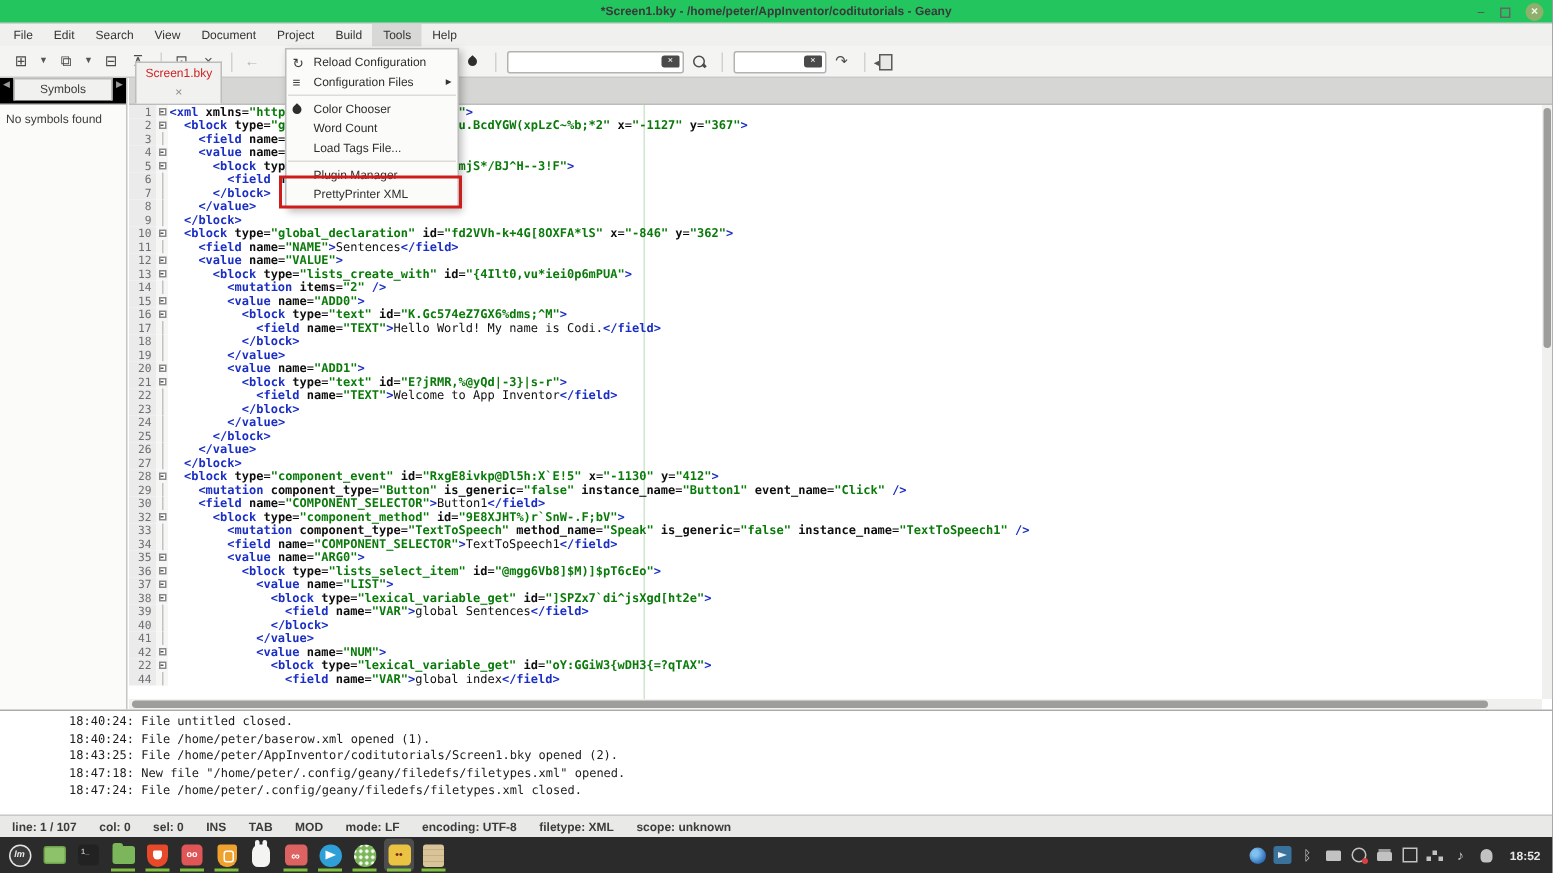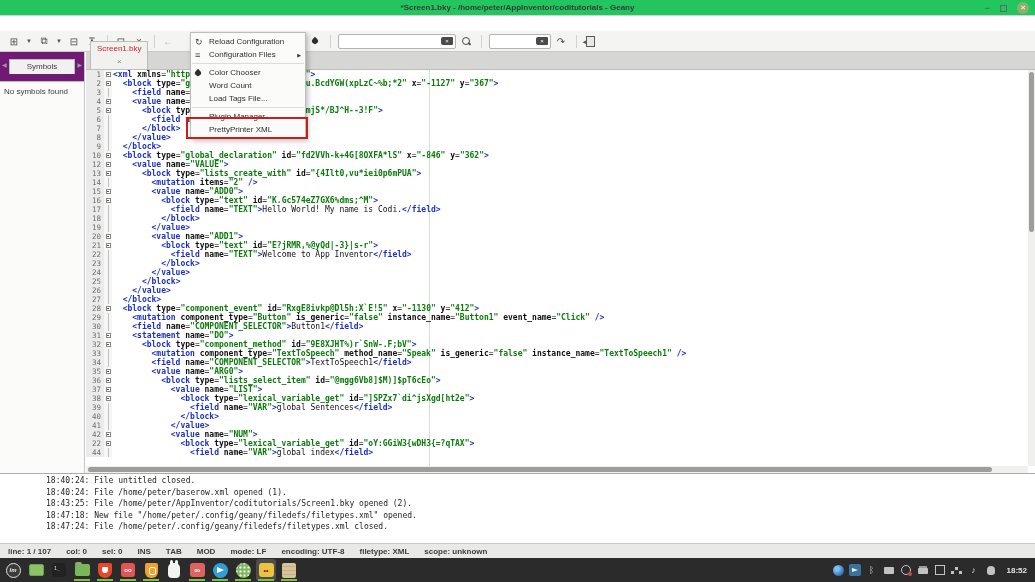--- a/index.html
+++ b/index.html
@@ -48,22 +48,22 @@
     background:#4c4c4c; transform:rotate(45deg); }
   .droplet { width:6px; height:6px; background:#2e2e2e;
     border-radius:0 50% 50% 50%; transform:rotate(45deg); }
   .door { width:9px; height:11px; border:1px solid #5a5a5a; position:relative; background:#e8e8e6;}
   .door:after { content:"◂"; position:absolute; left:-4px; top:1px; font-size:7px; color:#555; }
 
   
   .main { position:absolute; top:52px; left:0; right:0; height:421px; background:#fff; }
   .sidebar { position:absolute; left:0; top:0; width:85px; height:421px;
     border-right:1px solid #c6c6c5; background:#fbfbfa; }
-  .side-tabs { height:30px; background:#701a75; border-bottom:1px solid #bdbdbc;
-    display:flex; align-items:center; }
+  .side-tabs { height:18px; background:#000000; border-bottom:1px solid #bdbdbc;
+    display:flex; align-items:flex-start; }
   .narrow { font-size:6px; color:#9a9a99; padding:0 2px 4px 2px; }
   .side-tab { background:#f1f1f0; border:1px solid #bdbdbc; border-bottom:none;
     font-size:8px; color:#3c3c3c; padding:2px 8px 3px 8px; flex:1; text-align:center; }
   .side-content { font-size:8px; color:#3d3d3d; padding:5px 4px; }
 
   .editor { position:absolute; left:86px; top:0; right:0; height:421px; }
   .tabbar { height:18px; background:#d6d6d4; border-bottom:1px solid #bdbdbc;
     display:flex; align-items:flex-end; padding-left:4px; }
   .etab { background:#f1f1f0; border:1px solid #bdbdbc; border-bottom:none;
     display:flex; align-items:center; gap:5px; padding:2px 6px 3px 6px;flex-direction:column; }
@@ -182,20 +182,31 @@
 
   <div class="titlebar">
     <span class="title">*Screen1.bky - /home/peter/AppInventor/coditutorials - Geany</span>
     <span class="winctl">
       <span class="wbtn">−</span>
       <span class="wbtn wmax"></span>
       <span class="wbtn wclose">×</span>
     </span>
   </div>
 
+  <div class="menubar" id="menubar">
+      <span class="mitem">File</span>
+      <span class="mitem">Edit</span>
+      <span class="mitem">Search</span>
+      <span class="mitem">View</span>
+      <span class="mitem">Document</span>
+      <span class="mitem">Project</span>
+      <span class="mitem">Build</span>
+      <span class="mitem active">Tools</span>
+      <span class="mitem">Help</span>
+    </div>
 
   <div class="toolbar">
     <span class="tbtn">⊞</span>
     <span class="tbtn small">▼</span>
     <span class="tbtn">⧉</span>
     <span class="tbtn small">▼</span>
     <span class="tbtn">⊟</span>
     <span class="tbtn">⊼</span>
     <span class="tsep"></span>
     <span class="tbtn">⊡</span>
@@ -247,40 +258,40 @@
       <div class="cl"><span class="ln">1</span><span class="fold"><span class="fb"></span></span><span class="ct"><span class="tg">&lt;xml</span><span class="at"> xmlns</span>=<span class="vl">"http://www.w3.org/1999/xhtml"</span><span class="tg">&gt;</span></span></div>
           <div class="cl"><span class="ln">2</span><span class="fold"><span class="fb"></span></span><span class="ct"><span class="tx">  </span><span class="tg">&lt;block</span><span class="at"> type</span>=<span class="vl">"global_declaration"</span><span class="at"> id</span>=<span class="vl">"Ku.BcdYGW(xpLzC~%b;*2"</span><span class="at"> x</span>=<span class="vl">"-1127"</span><span class="at"> y</span>=<span class="vl">"367"</span><span class="tg">&gt;</span></span></div>
           <div class="cl"><span class="ln">3</span><span class="fold"><span class="flv"></span></span><span class="ct"><span class="tx">    </span><span class="tg">&lt;field</span><span class="at"> name</span>=<span class="vl">"NAME"</span><span class="tg">&gt;</span><span class="tx">index</span><span class="tg">&lt;/field</span><span class="tg">&gt;</span></span></div>
           <div class="cl"><span class="ln">4</span><span class="fold"><span class="fb"></span></span><span class="ct"><span class="tx">    </span><span class="tg">&lt;value</span><span class="at"> name</span>=<span class="vl">"VALUE"</span><span class="tg">&gt;</span></span></div>
           <div class="cl"><span class="ln">5</span><span class="fold"><span class="fb"></span></span><span class="ct"><span class="tx">      </span><span class="tg">&lt;block</span><span class="at"> type</span>=<span class="vl">"math_number"</span><span class="at"> id</span>=<span class="vl">"h4Z:mjS*/BJ^H--3!F"</span><span class="tg">&gt;</span></span></div>
           <div class="cl"><span class="ln">6</span><span class="fold"><span class="flv"></span></span><span class="ct"><span class="tx">        </span><span class="tg">&lt;field</span><span class="at"> name</span>=<span class="vl">"NUM"</span><span class="tg">&gt;</span><span class="tx">1</span><span class="tg">&lt;/field</span><span class="tg">&gt;</span></span></div>
           <div class="cl"><span class="ln">7</span><span class="fold"><span class="flv"></span></span><span class="ct"><span class="tx">      </span><span class="tg">&lt;/block</span><span class="tg">&gt;</span></span></div>
           <div class="cl"><span class="ln">8</span><span class="fold"><span class="flv"></span></span><span class="ct"><span class="tx">    </span><span class="tg">&lt;/value</span><span class="tg">&gt;</span></span></div>
           <div class="cl"><span class="ln">9</span><span class="fold"><span class="flv"></span></span><span class="ct"><span class="tx">  </span><span class="tg">&lt;/block</span><span class="tg">&gt;</span></span></div>
           <div class="cl"><span class="ln">10</span><span class="fold"><span class="fb"></span></span><span class="ct"><span class="tx">  </span><span class="tg">&lt;block</span><span class="at"> type</span>=<span class="vl">"global_declaration"</span><span class="at"> id</span>=<span class="vl">"fd2VVh-k+4G[8OXFA*lS"</span><span class="at"> x</span>=<span class="vl">"-846"</span><span class="at"> y</span>=<span class="vl">"362"</span><span class="tg">&gt;</span></span></div>
+          <div class="cl"><span class="ln">11</span><span class="fold"><span class="flv"></span></span><span class="ct"><span class="tx">    </span><span class="tg">&lt;field</span><span class="at"> name</span>=<span class="vl">"NAME"</span><span class="tg">&gt;</span><span class="tx">Sentences</span><span class="tg">&lt;/field</span><span class="tg">&gt;</span></span></div>
           <div class="cl"><span class="ln">12</span><span class="fold"><span class="fb"></span></span><span class="ct"><span class="tx">    </span><span class="tg">&lt;value</span><span class="at"> name</span>=<span class="vl">"VALUE"</span><span class="tg">&gt;</span></span></div>
           <div class="cl"><span class="ln">13</span><span class="fold"><span class="fb"></span></span><span class="ct"><span class="tx">      </span><span class="tg">&lt;block</span><span class="at"> type</span>=<span class="vl">"lists_create_with"</span><span class="at"> id</span>=<span class="vl">"{4Ilt0,vu*iei0p6mPUA"</span><span class="tg">&gt;</span></span></div>
           <div class="cl"><span class="ln">14</span><span class="fold"><span class="flv"></span></span><span class="ct"><span class="tx">        </span><span class="tg">&lt;mutation</span><span class="at"> items</span>=<span class="vl">"2"</span><span class="at"> </span><span class="tg">/&gt;</span></span></div>
           <div class="cl"><span class="ln">15</span><span class="fold"><span class="fb"></span></span><span class="ct"><span class="tx">        </span><span class="tg">&lt;value</span><span class="at"> name</span>=<span class="vl">"ADD0"</span><span class="tg">&gt;</span></span></div>
           <div class="cl"><span class="ln">16</span><span class="fold"><span class="fb"></span></span><span class="ct"><span class="tx">          </span><span class="tg">&lt;block</span><span class="at"> type</span>=<span class="vl">"text"</span><span class="at"> id</span>=<span class="vl">"K.Gc574eZ7GX6%dms;^M"</span><span class="tg">&gt;</span></span></div>
           <div class="cl"><span class="ln">17</span><span class="fold"><span class="flv"></span></span><span class="ct"><span class="tx">            </span><span class="tg">&lt;field</span><span class="at"> name</span>=<span class="vl">"TEXT"</span><span class="tg">&gt;</span><span class="tx">Hello World! My name is Codi.</span><span class="tg">&lt;/field</span><span class="tg">&gt;</span></span></div>
           <div class="cl"><span class="ln">18</span><span class="fold"><span class="flv"></span></span><span class="ct"><span class="tx">          </span><span class="tg">&lt;/block</span><span class="tg">&gt;</span></span></div>
           <div class="cl"><span class="ln">19</span><span class="fold"><span class="flv"></span></span><span class="ct"><span class="tx">        </span><span class="tg">&lt;/value</span><span class="tg">&gt;</span></span></div>
           <div class="cl"><span class="ln">20</span><span class="fold"><span class="fb"></span></span><span class="ct"><span class="tx">        </span><span class="tg">&lt;value</span><span class="at"> name</span>=<span class="vl">"ADD1"</span><span class="tg">&gt;</span></span></div>
           <div class="cl"><span class="ln">21</span><span class="fold"><span class="fb"></span></span><span class="ct"><span class="tx">          </span><span class="tg">&lt;block</span><span class="at"> type</span>=<span class="vl">"text"</span><span class="at"> id</span>=<span class="vl">"E?jRMR,%@yQd|-3}|s-r"</span><span class="tg">&gt;</span></span></div>
           <div class="cl"><span class="ln">22</span><span class="fold"><span class="flv"></span></span><span class="ct"><span class="tx">            </span><span class="tg">&lt;field</span><span class="at"> name</span>=<span class="vl">"TEXT"</span><span class="tg">&gt;</span><span class="tx">Welcome to App Inventor</span><span class="tg">&lt;/field</span><span class="tg">&gt;</span></span></div>
           <div class="cl"><span class="ln">23</span><span class="fold"><span class="flv"></span></span><span class="ct"><span class="tx">          </span><span class="tg">&lt;/block</span><span class="tg">&gt;</span></span></div>
           <div class="cl"><span class="ln">24</span><span class="fold"><span class="flv"></span></span><span class="ct"><span class="tx">        </span><span class="tg">&lt;/value</span><span class="tg">&gt;</span></span></div>
           <div class="cl"><span class="ln">25</span><span class="fold"><span class="flv"></span></span><span class="ct"><span class="tx">      </span><span class="tg">&lt;/block</span><span class="tg">&gt;</span></span></div>
           <div class="cl"><span class="ln">26</span><span class="fold"><span class="flv"></span></span><span class="ct"><span class="tx">    </span><span class="tg">&lt;/value</span><span class="tg">&gt;</span></span></div>
           <div class="cl"><span class="ln">27</span><span class="fold"><span class="flv"></span></span><span class="ct"><span class="tx">  </span><span class="tg">&lt;/block</span><span class="tg">&gt;</span></span></div>
           <div class="cl"><span class="ln">28</span><span class="fold"><span class="fb"></span></span><span class="ct"><span class="tx">  </span><span class="tg">&lt;block</span><span class="at"> type</span>=<span class="vl">"component_event"</span><span class="at"> id</span>=<span class="vl">"RxgE8ivkp@Dl5h:X`E!5"</span><span class="at"> x</span>=<span class="vl">"-1130"</span><span class="at"> y</span>=<span class="vl">"412"</span><span class="tg">&gt;</span></span></div>
           <div class="cl"><span class="ln">29</span><span class="fold"><span class="flv"></span></span><span class="ct"><span class="tx">    </span><span class="tg">&lt;mutation</span><span class="at"> component_type</span>=<span class="vl">"Button"</span><span class="at"> is_generic</span>=<span class="vl">"false"</span><span class="at"> instance_name</span>=<span class="vl">"Button1"</span><span class="at"> event_name</span>=<span class="vl">"Click"</span><span class="at"> </span><span class="tg">/&gt;</span></span></div>
           <div class="cl"><span class="ln">30</span><span class="fold"><span class="flv"></span></span><span class="ct"><span class="tx">    </span><span class="tg">&lt;field</span><span class="at"> name</span>=<span class="vl">"COMPONENT_SELECTOR"</span><span class="tg">&gt;</span><span class="tx">Button1</span><span class="tg">&lt;/field</span><span class="tg">&gt;</span></span></div>
-          <div class="cl"><span class="ln">31</span><span class="fold"><span class="fb"></span></span><span class="ct"><span class="tx">    </span><span class="tg">&lt;statement</span><span class="at"> name</span>=<span class="vl">"DO"</span><span class="tg">&gt;</span></span></div>
           <div class="cl"><span class="ln">32</span><span class="fold"><span class="fb"></span></span><span class="ct"><span class="tx">      </span><span class="tg">&lt;block</span><span class="at"> type</span>=<span class="vl">"component_method"</span><span class="at"> id</span>=<span class="vl">"9E8XJHT%)r`SnW-.F;bV"</span><span class="tg">&gt;</span></span></div>
           <div class="cl"><span class="ln">33</span><span class="fold"><span class="flv"></span></span><span class="ct"><span class="tx">        </span><span class="tg">&lt;mutation</span><span class="at"> component_type</span>=<span class="vl">"TextToSpeech"</span><span class="at"> method_name</span>=<span class="vl">"Speak"</span><span class="at"> is_generic</span>=<span class="vl">"false"</span><span class="at"> instance_name</span>=<span class="vl">"TextToSpeech1"</span><span class="at"> </span><span class="tg">/&gt;</span></span></div>
           <div class="cl"><span class="ln">34</span><span class="fold"><span class="flv"></span></span><span class="ct"><span class="tx">        </span><span class="tg">&lt;field</span><span class="at"> name</span>=<span class="vl">"COMPONENT_SELECTOR"</span><span class="tg">&gt;</span><span class="tx">TextToSpeech1</span><span class="tg">&lt;/field</span><span class="tg">&gt;</span></span></div>
           <div class="cl"><span class="ln">35</span><span class="fold"><span class="fb"></span></span><span class="ct"><span class="tx">        </span><span class="tg">&lt;value</span><span class="at"> name</span>=<span class="vl">"ARG0"</span><span class="tg">&gt;</span></span></div>
           <div class="cl"><span class="ln">36</span><span class="fold"><span class="fb"></span></span><span class="ct"><span class="tx">          </span><span class="tg">&lt;block</span><span class="at"> type</span>=<span class="vl">"lists_select_item"</span><span class="at"> id</span>=<span class="vl">"@mgg6Vb8]$M)]$pT6cEo"</span><span class="tg">&gt;</span></span></div>
           <div class="cl"><span class="ln">37</span><span class="fold"><span class="fb"></span></span><span class="ct"><span class="tx">            </span><span class="tg">&lt;value</span><span class="at"> name</span>=<span class="vl">"LIST"</span><span class="tg">&gt;</span></span></div>
           <div class="cl"><span class="ln">38</span><span class="fold"><span class="fb"></span></span><span class="ct"><span class="tx">              </span><span class="tg">&lt;block</span><span class="at"> type</span>=<span class="vl">"lexical_variable_get"</span><span class="at"> id</span>=<span class="vl">"]SPZx7`di^jsXgd[ht2e"</span><span class="tg">&gt;</span></span></div>
           <div class="cl"><span class="ln">39</span><span class="fold"><span class="flv"></span></span><span class="ct"><span class="tx">                </span><span class="tg">&lt;field</span><span class="at"> name</span>=<span class="vl">"VAR"</span><span class="tg">&gt;</span><span class="tx">global Sentences</span><span class="tg">&lt;/field</span><span class="tg">&gt;</span></span></div>
           <div class="cl"><span class="ln">40</span><span class="fold"><span class="flv"></span></span><span class="ct"><span class="tx">              </span><span class="tg">&lt;/block</span><span class="tg">&gt;</span></span></div>
           <div class="cl"><span class="ln">41</span><span class="fold"><span class="flv"></span></span><span class="ct"><span class="tx">            </span><span class="tg">&lt;/value</span><span class="tg">&gt;</span></span></div>

